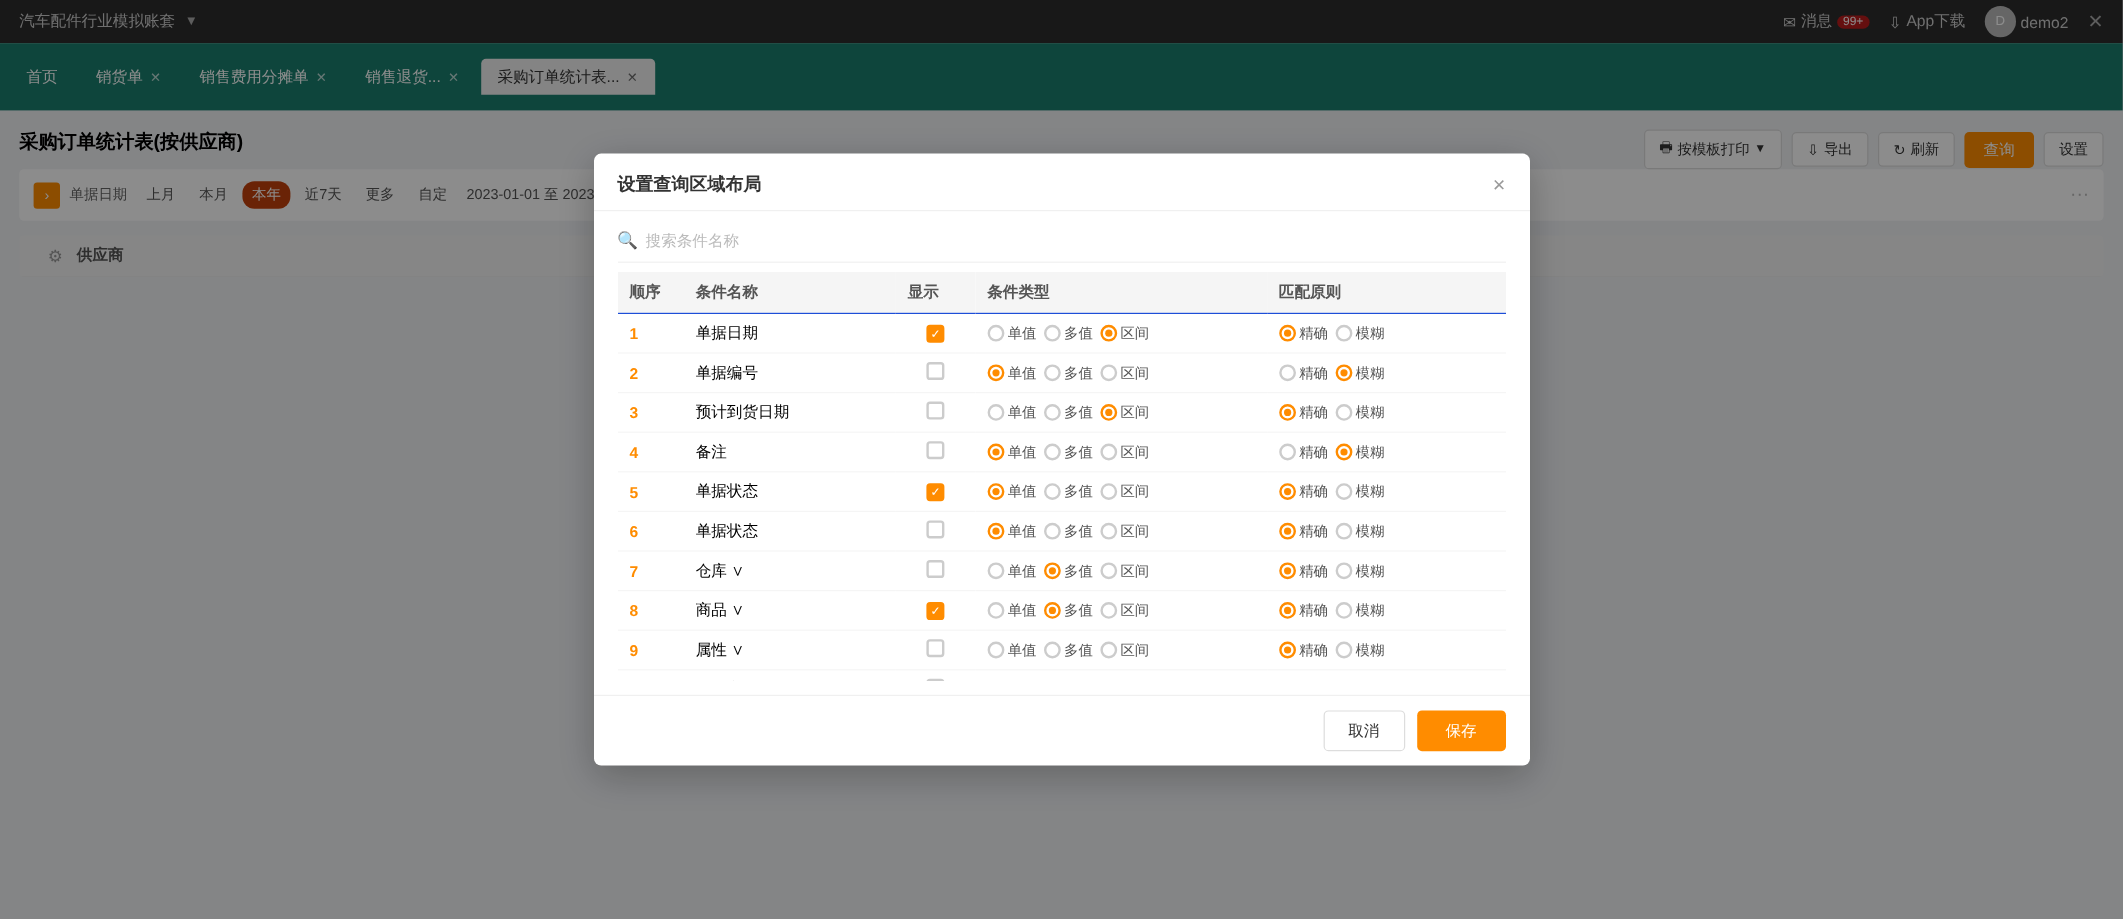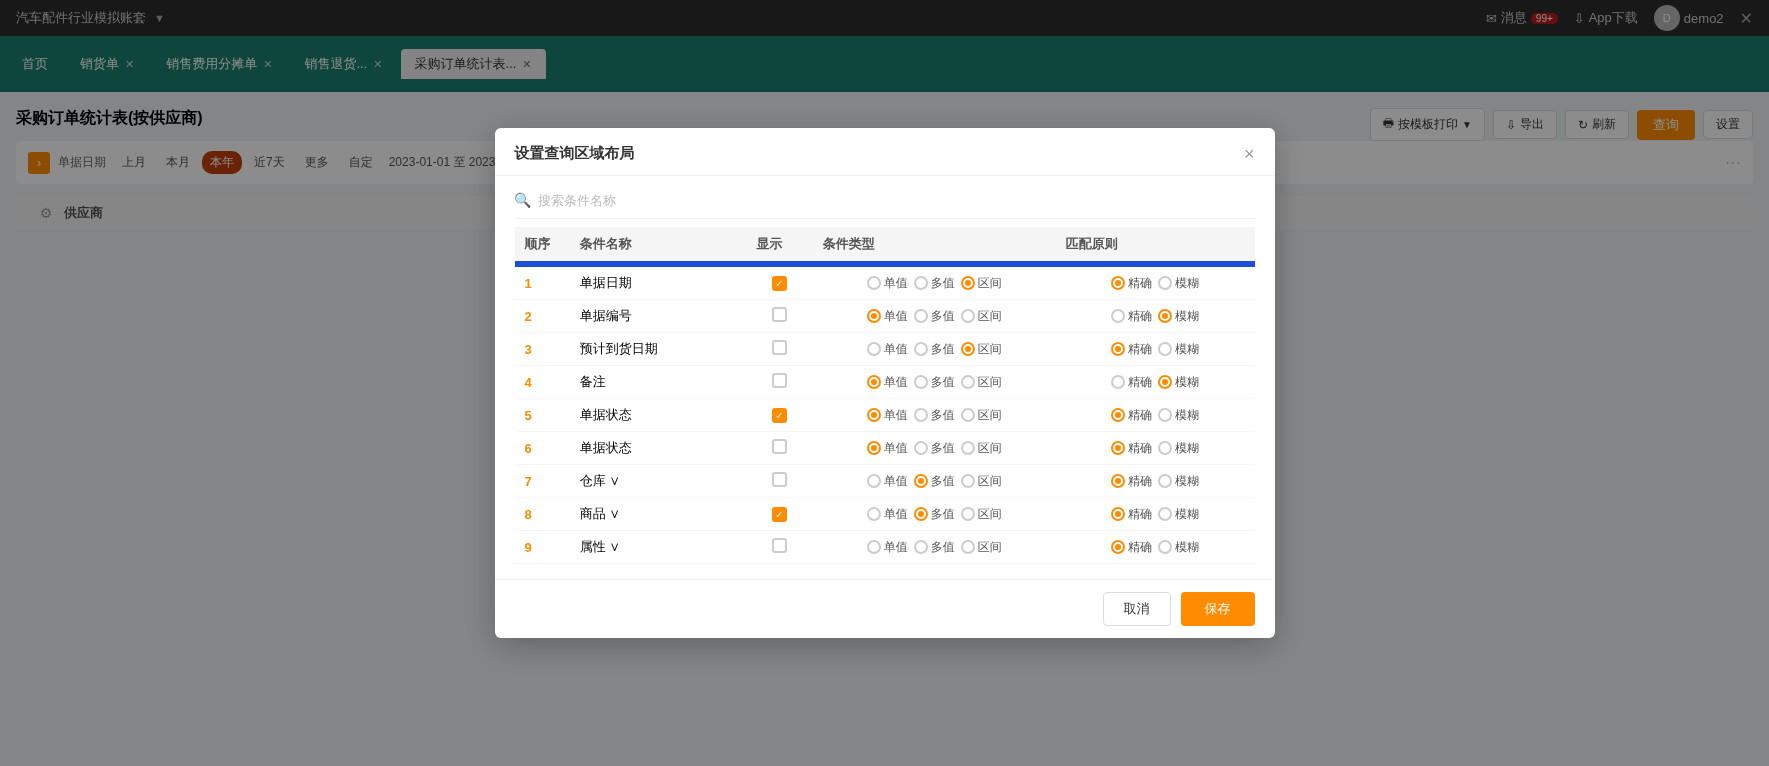--- a/index.html
+++ b/index.html
@@ -209,35 +209,35 @@
       font-size: 13px;
     }
     .config-table thead tr {
       background: #f5f5f5;
     }
     .config-table th {
       padding: 8px 10px;
       text-align: left;
       color: #555;
       font-weight: bold;
-      border-bottom: 6px solid #1d4ed8;
+      border-bottom: 1px solid #1d4ed8;
     }
     .config-table td {
       padding: 7px 10px;
       border-bottom: 1px solid #f5f5f5;
       vertical-align: middle;
     }
     .col-order { width: 50px; color: #ff8c00; font-weight: bold; }
     .col-name { width: 160px; }
     .col-display { width: 60px; text-align: center; }
     .col-type { width: 220px; }
     .col-match { width: 180px; }
 
     
-    .radio-group { display: flex; align-items: center; gap: 6px; justify-content: center; }
+    .radio-group { display: flex; align-items: center; gap: 6px; }
     .radio-item { display: flex; align-items: center; gap: 3px; cursor: pointer; }
     .radio-circle {
       width: 14px; height: 14px;
       border-radius: 50%;
       border: 2px solid #ccc;
       display: inline-block;
       position: relative;
     }
     .radio-circle.checked {
       border-color: #ff8c00;

